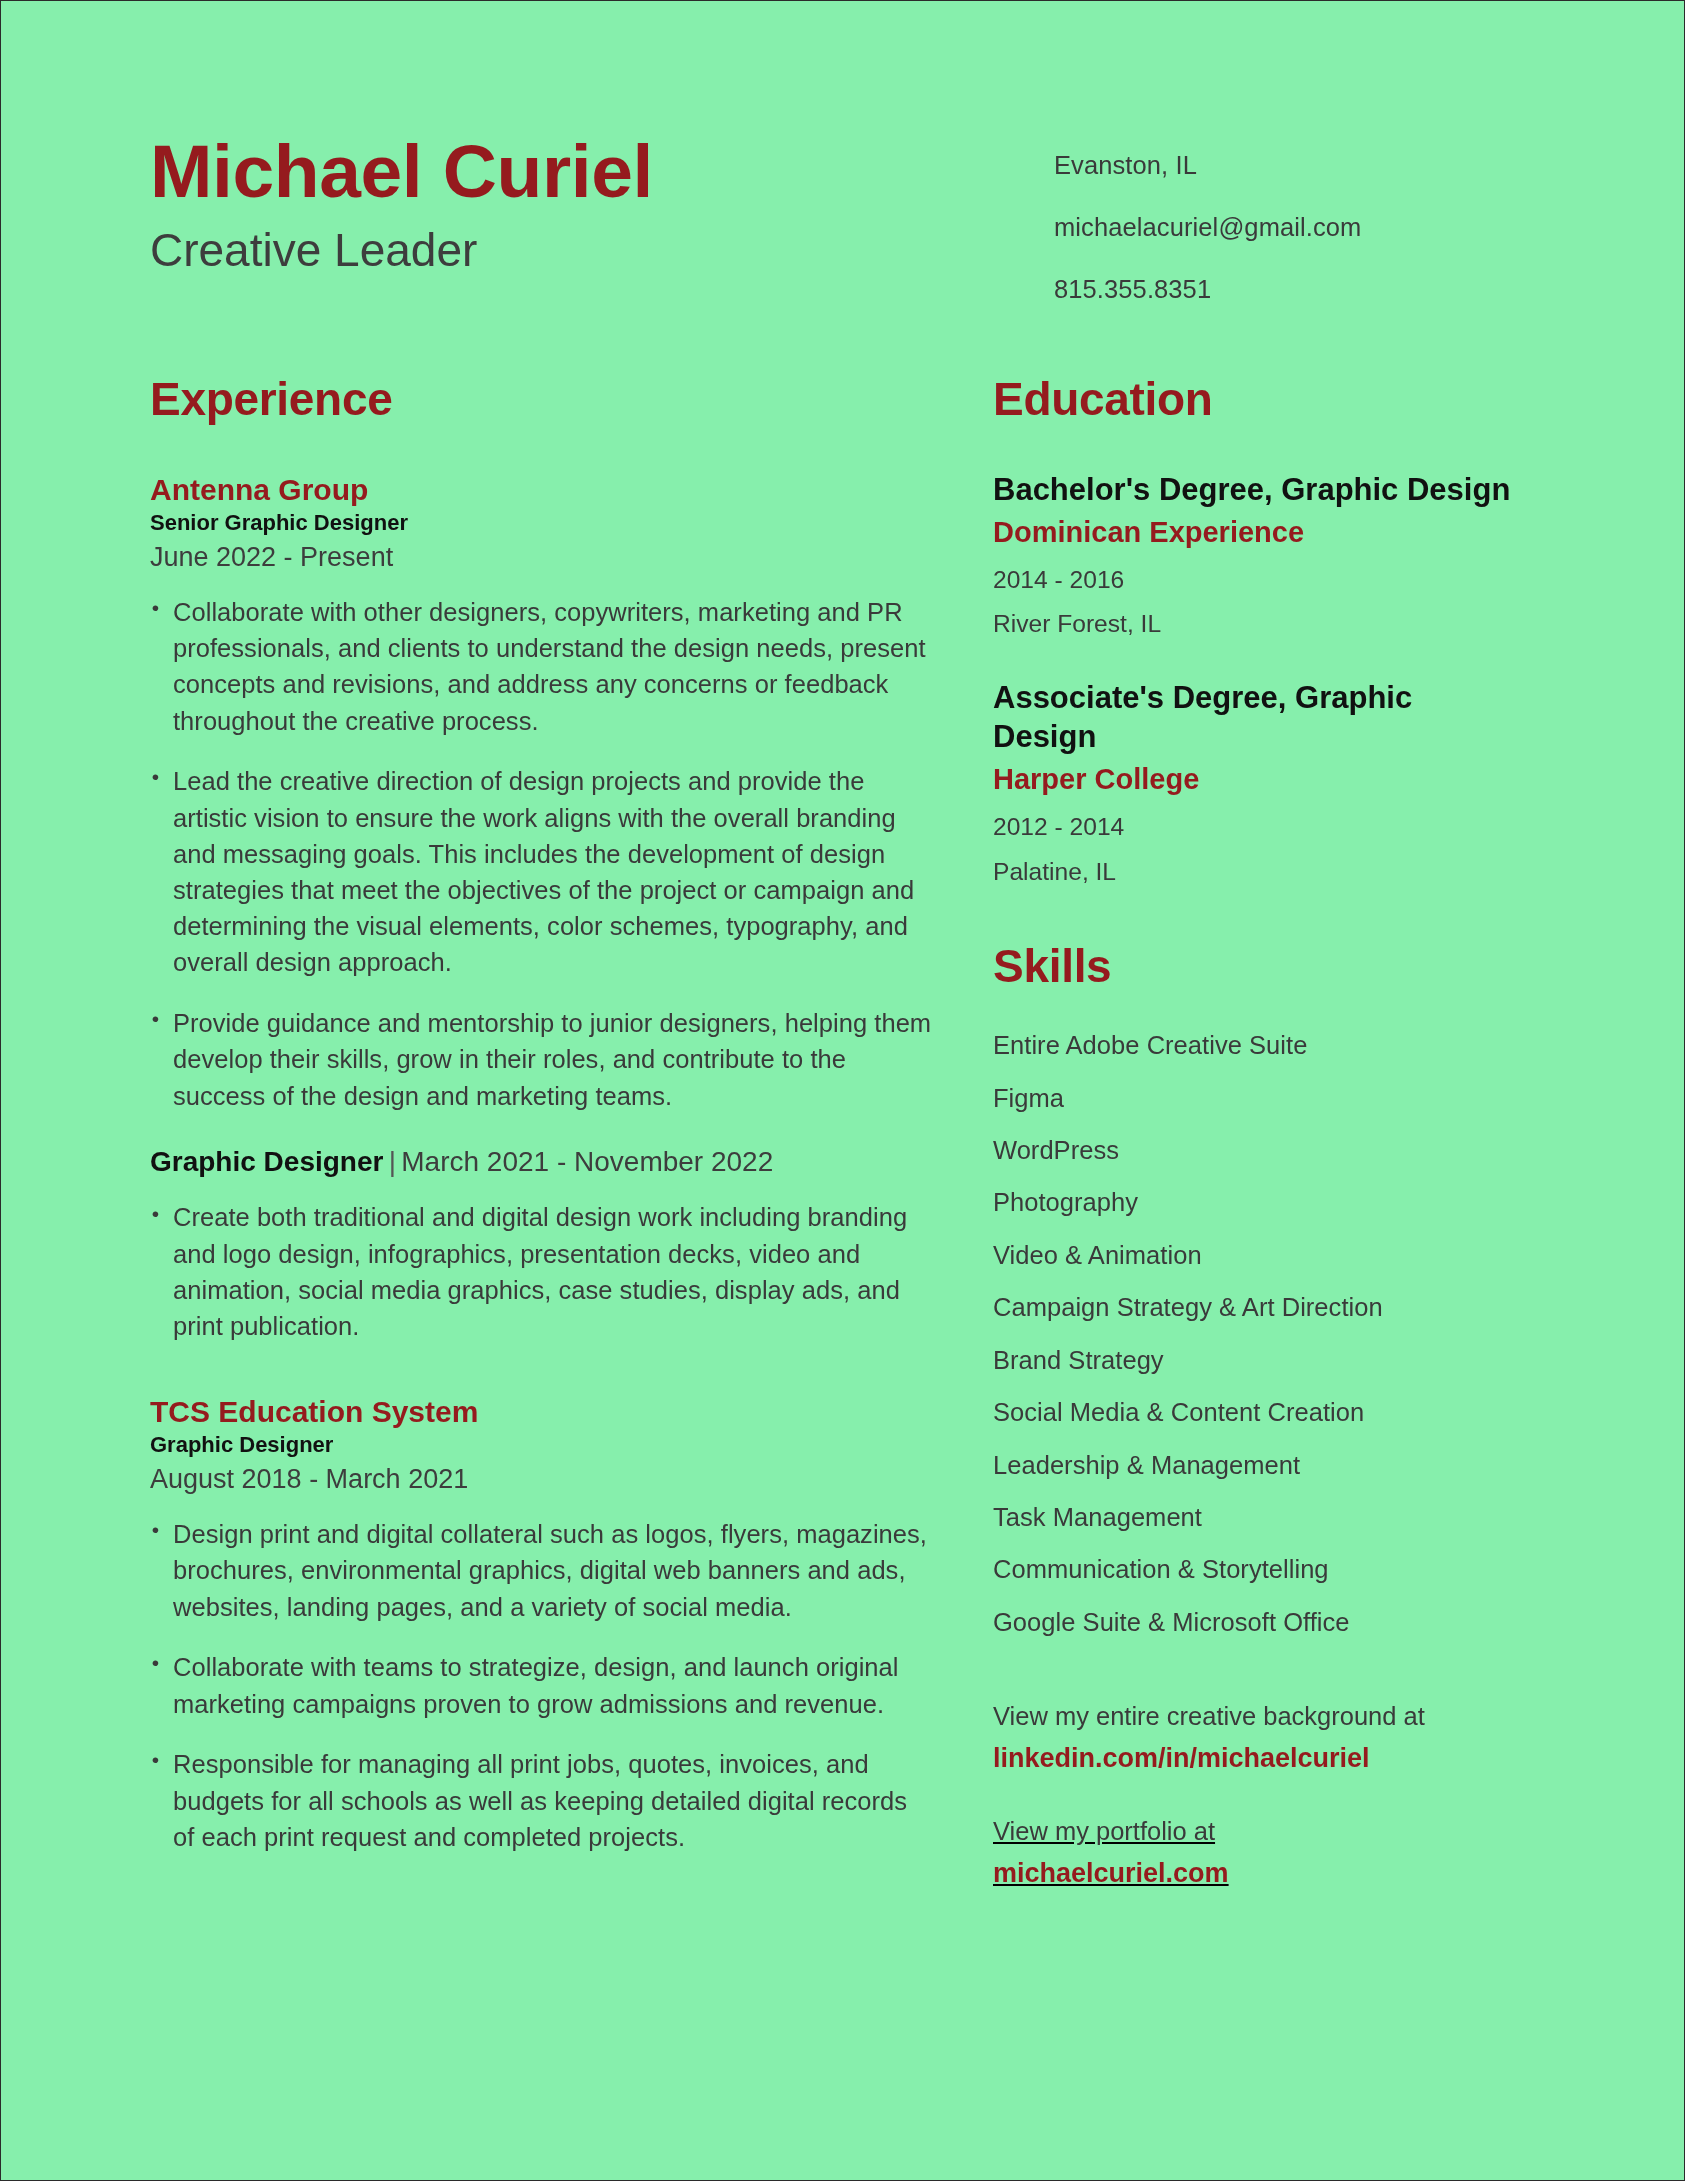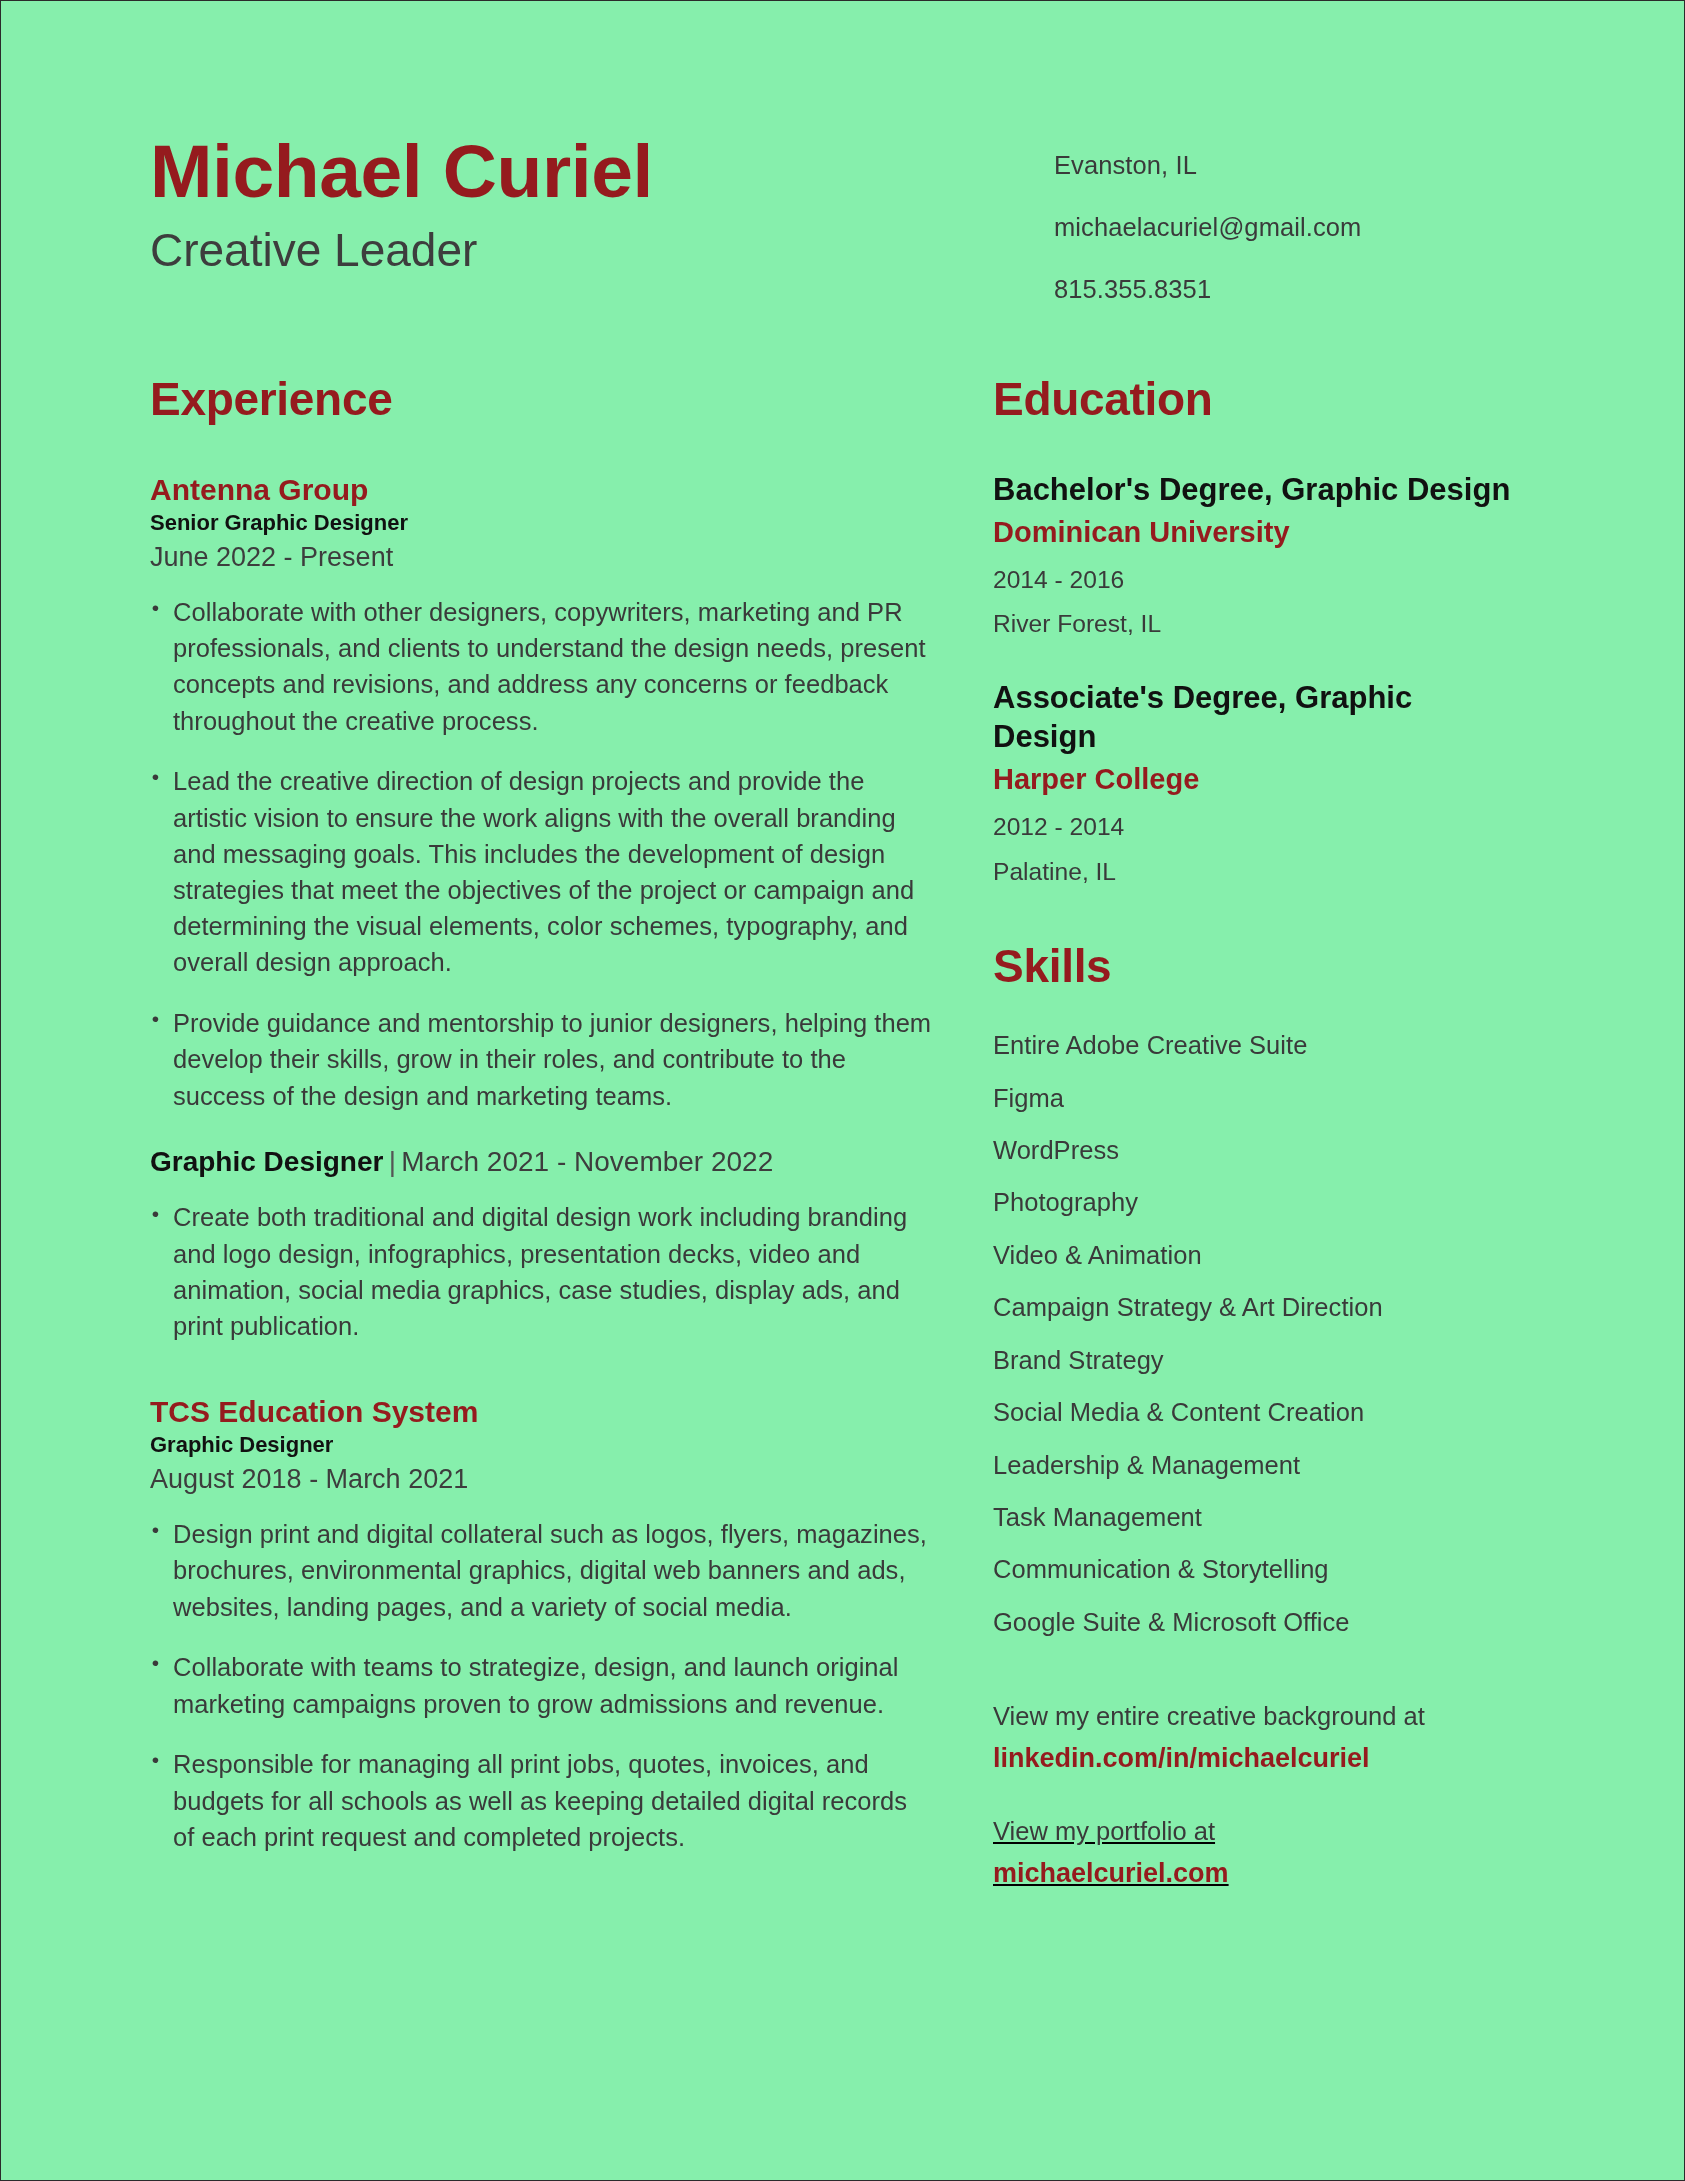--- a/index.html
+++ b/index.html
@@ -236,21 +236,21 @@
           </ul>
         </div>
       </div>
 
       <div class="col-right">
 
         <div class="section-title education">Education</div>
 
         <div class="edu-item">
           <div class="edu-degree">Bachelor's Degree, Graphic Design</div>
-          <div class="edu-school">Dominican University</div>
+          <div class="edu-school">Dominican Experience</div>
           <div class="edu-years">2014 - 2016</div>
           <div class="edu-place">River Forest, IL</div>
         </div>
 
         <div class="edu-item">
           <div class="edu-degree">Associate's Degree, Graphic Design</div>
           <div class="edu-school">Harper College</div>
           <div class="edu-years">2012 - 2014</div>
           <div class="edu-place">Palatine, IL</div>
         </div>

